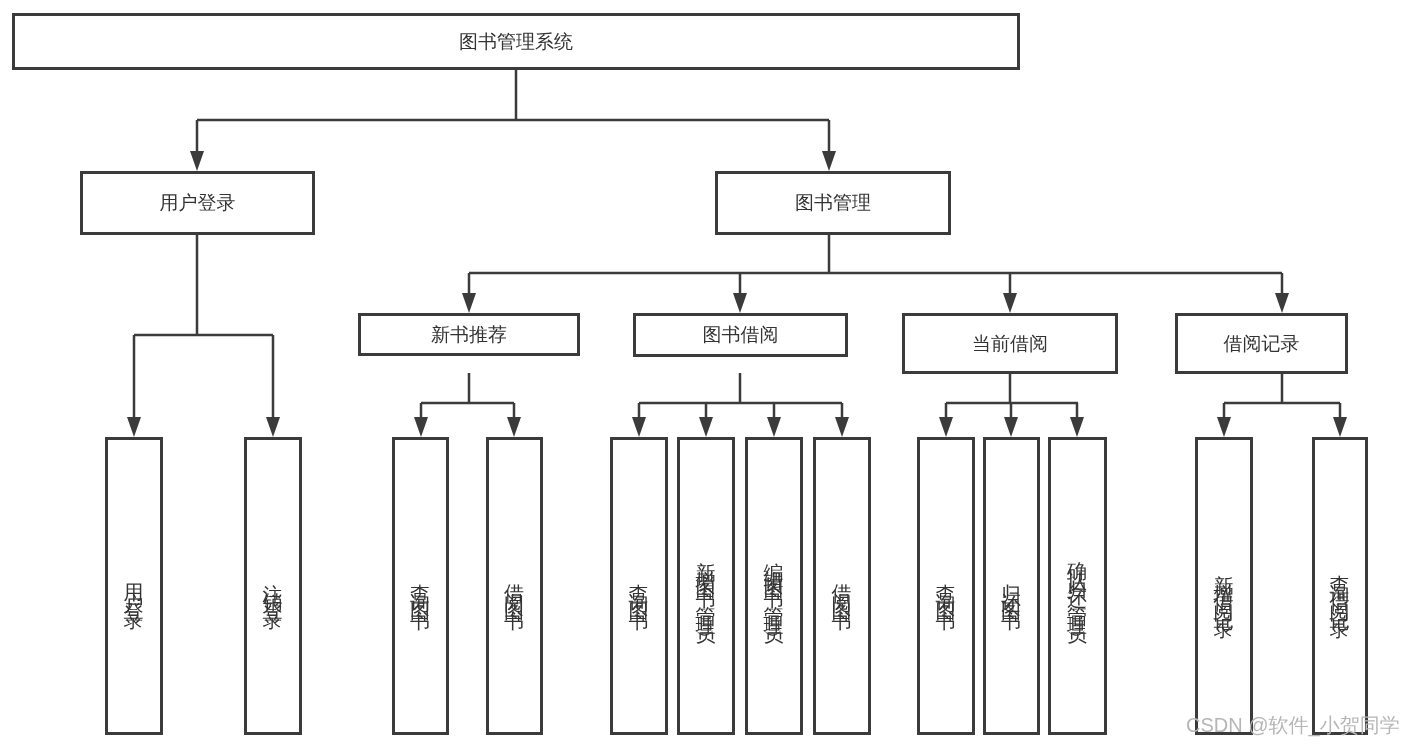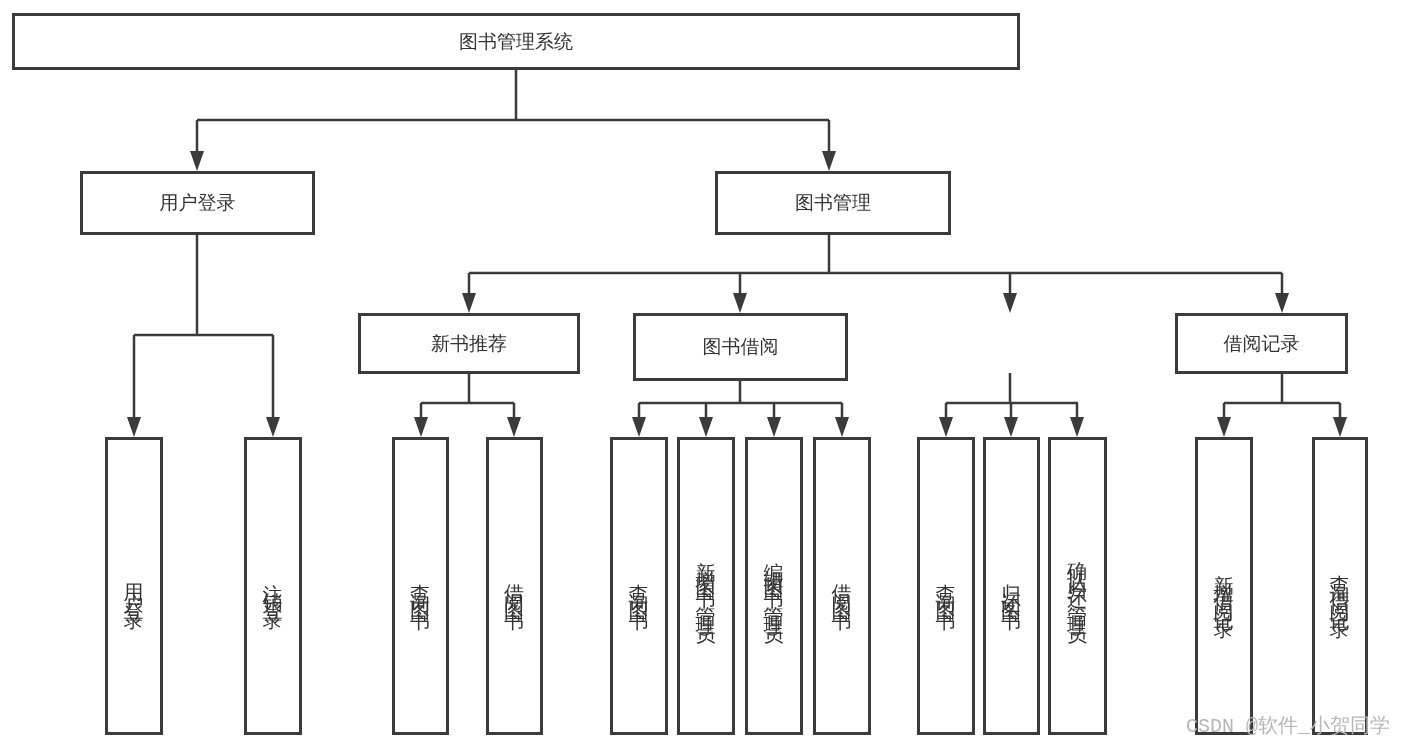--- a/index.html
+++ b/index.html
@@ -33,21 +33,20 @@
     font-size:20px;
     line-height:1;
   }
   .watermark{
     position:absolute;
     left:1186px;top:712px;
     font-size:20px;
     color:#b6b6b6;
     white-space:nowrap;
     z-index:3;
-    font-family:Liberation Mono, monospace;
   }
 </style>
 </head>
 <body>
 
 <div class="canvas">
 
   <svg class="connectors" width="1405" height="747" viewBox="0 0 1405 747">
     <g stroke="#3b3b3b" stroke-width="2.5" fill="none">
 
@@ -92,25 +91,28 @@
     <span class="lbl">图书管理系统</span>
   </div>
 
   <div class="box" style="left:80px;top:171px;width:235px;height:64px">
     <span class="lbl">用户登录</span>
   </div>
   <div class="box" style="left:715px;top:171px;width:236px;height:64px">
     <span class="lbl">图书管理</span>
   </div>
 
-  <div class="box" style="left:358px;top:313px;width:222px;height:61px">
+  <div class="box" style="left:358px;top:313px;width:222px;height:43px">
     <span class="lbl">新书推荐</span>
   </div>
-  <div class="box" style="left:633px;top:313px;width:215px;height:68px">
+  <div class="box" style="left:633px;top:313px;width:215px;height:44px">
     <span class="lbl">图书借阅</span>
+  </div>
+  <div class="box" style="left:902px;top:313px;width:216px;height:61px">
+    <span class="lbl">当前借阅</span>
   </div>
   <div class="box" style="left:1175px;top:313px;width:173px;height:61px">
     <span class="lbl">借阅记录</span>
   </div>
 
   <div class="box vert" style="left:105px;top:437px;width:58px;height:298px">
     <span class="lbl">用户登录</span>
   </div>
   <div class="box vert" style="left:244px;top:437px;width:58px;height:298px">
     <span class="lbl">注销登录</span>

